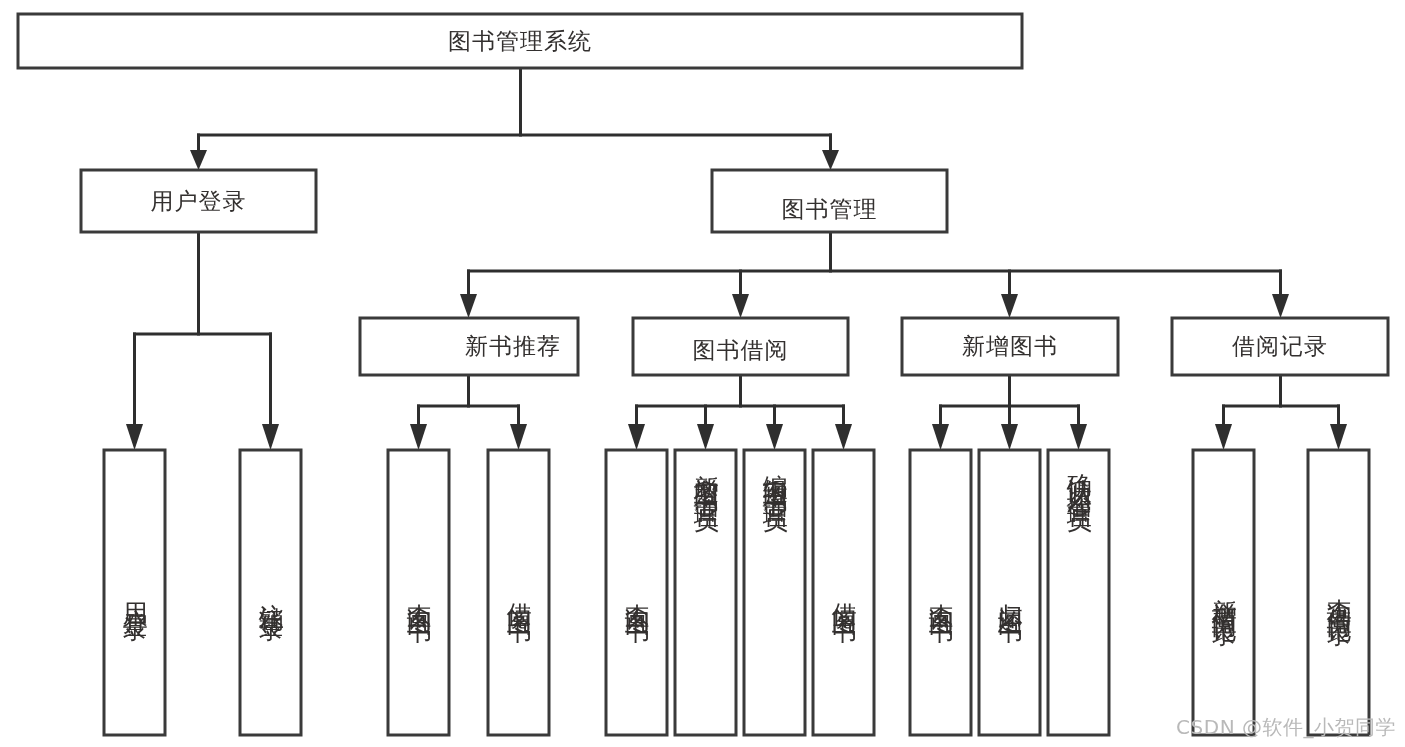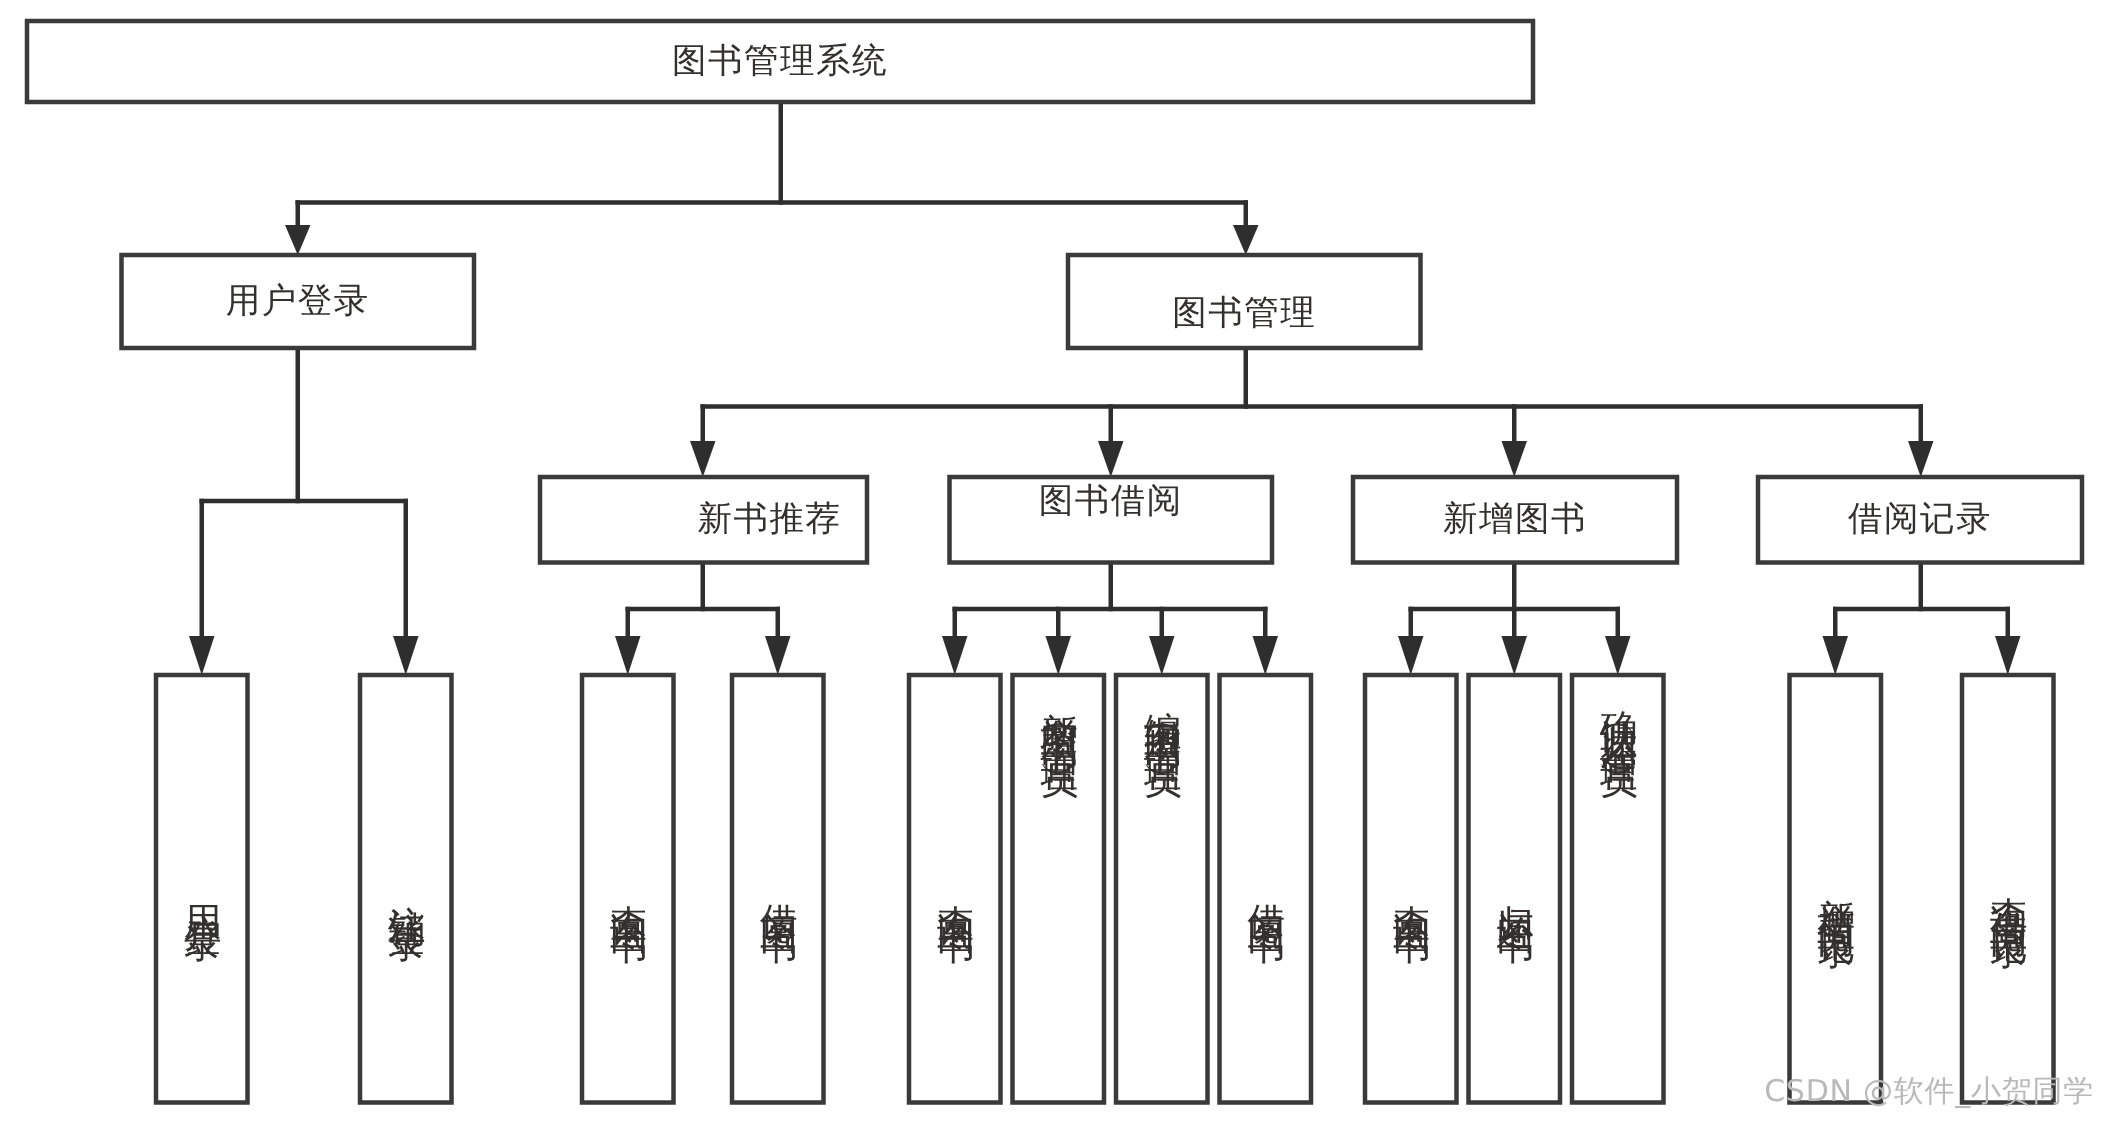--- a/index.html
+++ b/index.html
@@ -180,21 +180,21 @@
       <rect class="node-rect" x="1308" y="450" width="61" height="285"></rect>
     </g>
   </svg>
 
   <div class="node-label horiz" style="left:18px;  top:14px;  width:1004px; height:54px;">图书管理系统</div>
 
   <div class="node-label horiz" style="left:81px;  top:170px; width:235px; height:62px;">用户登录</div>
   <div class="node-label horiz" style="left:712px; top:170px; width:235px; height:78px;">图书管理</div>
 
   <div class="node-label horiz" style="left:360px; top:318px; width:218px; height:57px;margin-left:44px;">新书推荐</div>
-  <div class="node-label horiz" style="left:633px; top:314px; width:215px; height:40px;">图书借阅</div>
+  <div class="node-label horiz" style="left:633px; top:332px; width:215px; height:40px;font-family:Liberation Mono, monospace;">图书借阅</div>
   <div class="node-label horiz" style="left:902px; top:318px; width:216px; height:57px;">新增图书</div>
   <div class="node-label horiz" style="left:1172px; top:318px; width:216px; height:57px;">借阅记录</div>
 
   <div class="node-label vert centered" style="left:104px; top:450px; width:61px; height:285px;">用户登录</div>
   <div class="node-label vert centered" style="left:240px; top:450px; width:61px; height:285px;">注销登录</div>
 
   <div class="node-label vert centered" style="left:388px; top:450px; width:61px; height:285px;">查询图书</div>
   <div class="node-label vert centered" style="left:488px; top:450px; width:61px; height:285px;">借阅图书</div>
 
   <div class="node-label vert centered" style="left:606px; top:450px; width:61px; height:285px;">查询图书</div>

